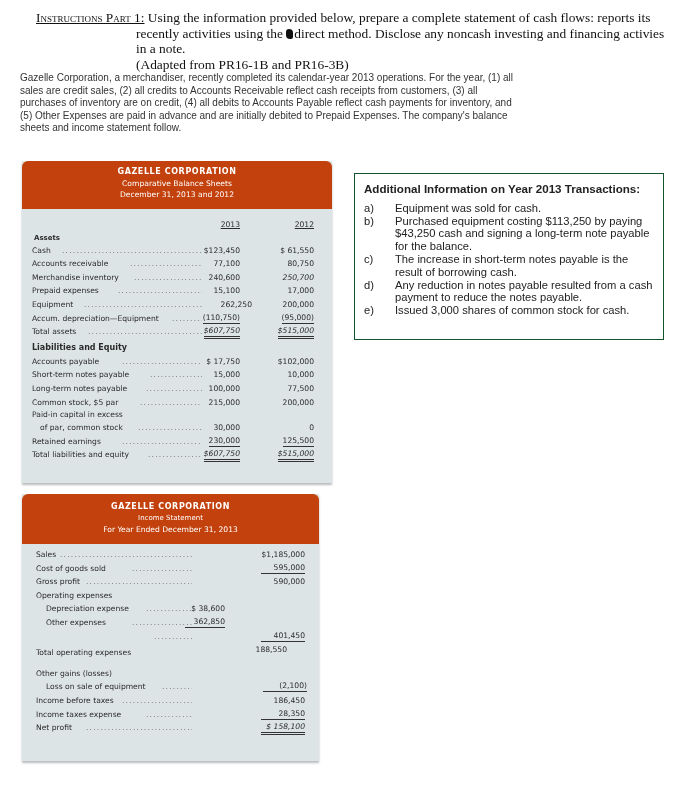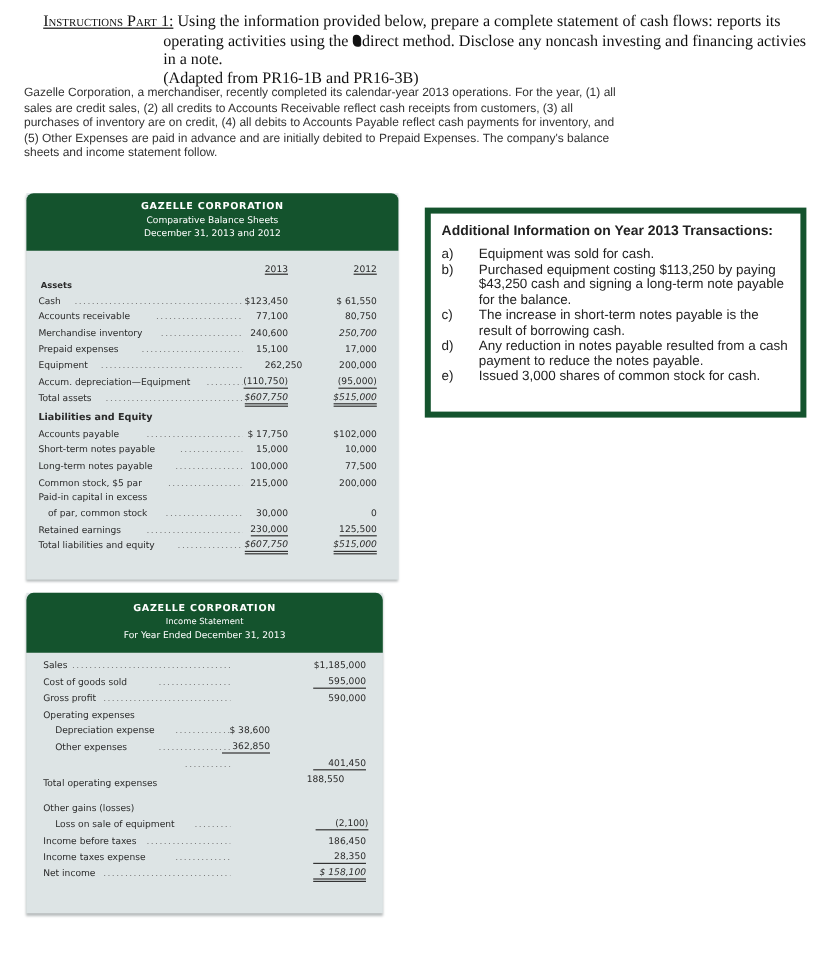--- a/index.html
+++ b/index.html
@@ -3,44 +3,44 @@
 <meta charset="utf-8">
 <style>
   html, body { margin:0; padding:0; background:#ffffff; }
   body { width:688px; height:794px; position:relative; overflow:hidden; color:#111; }
   .instructions { position:absolute; left:36px; top:10px; width:640px; font-family:"Liberation Serif", serif; font-size:13.4px; line-height:15.5px; color:#111; }
   .instructions .head { text-decoration:underline; font-variant:small-caps; }
   .instructions .indent { padding-left:100px; display:block; }
   .blot { display:inline-block; width:7px; height:10px; background:#111; border-radius:3px 4px 2px 4px; vertical-align:-1px; margin-right:1px; }
   .intro { position:absolute; left:20px; top:72px; width:500px; font-family:"Liberation Sans", sans-serif; font-size:10px; line-height:12.5px; color:#333; }
   .panel { position:absolute; background:#dde4e5; box-shadow:0 2px 2px #b8bcbd; font-family:"DejaVu Sans", sans-serif; color:#2b2b2b; }
-  .panel-head { background:#14532d; color:#fff; text-align:center; border-radius:6px 6px 0 0; font-size:7.6px; line-height:11.5px; padding:6px 0 6px 0; }
+  .panel-head { background:#c2410c; color:#fff; text-align:center; border-radius:6px 6px 0 0; font-size:7.6px; line-height:11.5px; padding:6px 0 6px 0; }
   .panel-head .co { font-weight:bold; letter-spacing:0.6px; font-size:8px; }
   .row { position:relative; height:13.6px; font-size:7.6px; line-height:13.6px; white-space:nowrap; }
   .row .lbl { position:absolute; left:10px; }
   .row .lbl.sub { left:18px; }
   .row .lbl.bold { font-weight:bold; font-size:8px; }
   .row .dots { position:absolute; top:0; color:#777; letter-spacing:1.2px; overflow:hidden; }
   .row .v { position:absolute; text-align:right; }
   .ul { border-bottom:1px solid #333; }
   .dul { border-bottom:3px double #333;font-style:italic; }
   .yrhdr { text-decoration:underline; }
-  .info-box { position:absolute; left:354px; top:173px; width:308px; height:165px; border:5px solid #14532d; font-family:"Liberation Sans", sans-serif; font-size:11.2px; line-height:12.8px; color:#222; }
+  .info-box { position:absolute; left:354px; top:173px; width:308px; height:165px; border:1px solid #14532d; font-family:"Liberation Sans", sans-serif; font-size:11.2px; line-height:12.8px; color:#222; }
   .info-box .ttl { font-weight:bold; margin:9px 0 6px 9px; font-size:11.6px; }
   .info-box ol { list-style:none; margin:0; padding:0; }
   .info-box li { position:relative; padding-left:31px; margin-left:9px; width:260px; }
   .info-box li .lt { position:absolute; left:0; }
 </style>
 </head>
 <body>
 
 <div class="instructions">
   <span class="head">Instructions Part 1:</span>
   <span>Using the information provided below, prepare a complete statement of cash flows: reports its</span>
-  <span class="indent"><span>operating activities using the </span><span class="blot"></span><span>direct method.  Disclose any noncash investing and financing activies in a note.</span></span>
+  <span class="indent"><span>recently activities using the </span><span class="blot"></span><span>direct method.  Disclose any noncash investing and financing activies in a note.</span></span>
   <span class="indent">(Adapted from PR16-1B and PR16-3B)</span>
 </div>
 
 <div class="intro">Gazelle Corporation, a merchandiser, recently completed its calendar-year 2013 operations. For the year, (1) all sales are credit sales, (2) all credits to Accounts Receivable reflect cash receipts from customers, (3) all purchases of inventory are on credit, (4) all debits to Accounts Payable reflect cash payments for inventory, and (5) Other Expenses are paid in advance and are initially debited to Prepaid Expenses. The company's balance sheets and income statement follow.</div>
 
 <div class="panel" style="left:22px; top:161px; width:310px; height:322px;">
   <div class="panel-head" style="height:37px; padding-top:5px;">
     <div class="co">GAZELLE CORPORATION</div>
     <div>Comparative Balance Sheets</div>
     <div>December 31, 2013 and 2012</div>
@@ -216,17 +216,17 @@
     <span class="lbl" style="left:14px;">Income before taxes</span>
     <span class="dots" style="left:100px; width:70px;">......................</span>
     <span class="v" style="right:14px;">186,450</span>
   </div>
   <div class="row">
     <span class="lbl" style="left:14px;">Income taxes expense</span>
     <span class="dots" style="left:124px; width:46px;">..............</span>
     <span class="v ul" style="right:14px; line-height:11px; width:44px;">28,350</span>
   </div>
   <div class="row">
-    <span class="lbl" style="left:14px;">Net income</span>
+    <span class="lbl" style="left:14px;">Net profit</span>
     <span class="dots" style="left:64px; width:106px;">..................................</span>
     <span class="v dul" style="right:14px; line-height:11px; width:44px;">$ 158,100</span>
   </div>
 </div>
 
 </body></html>

